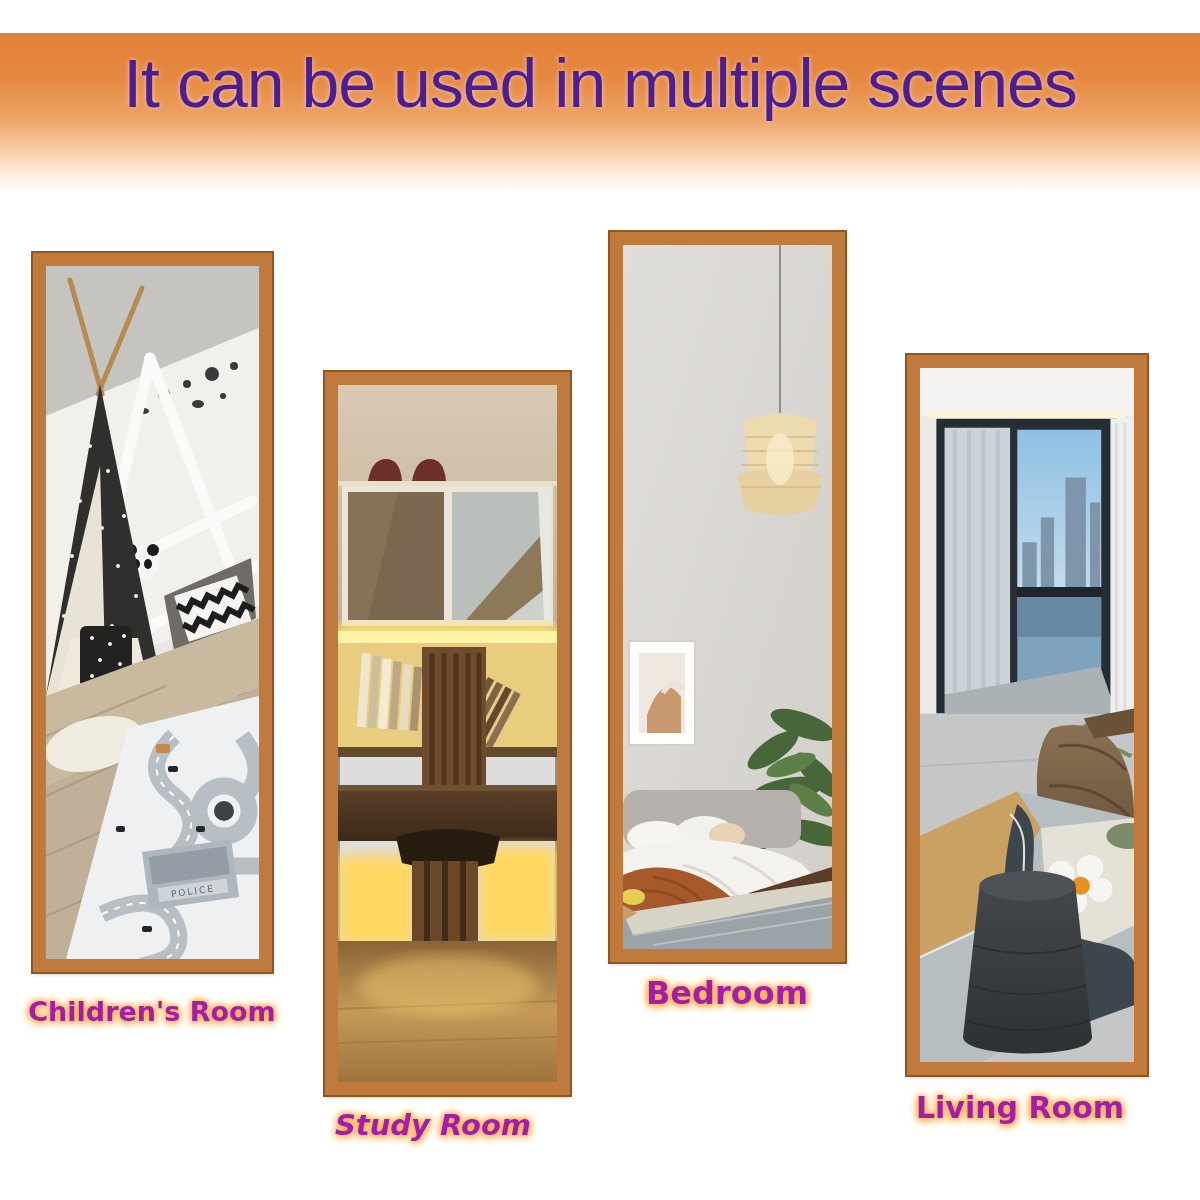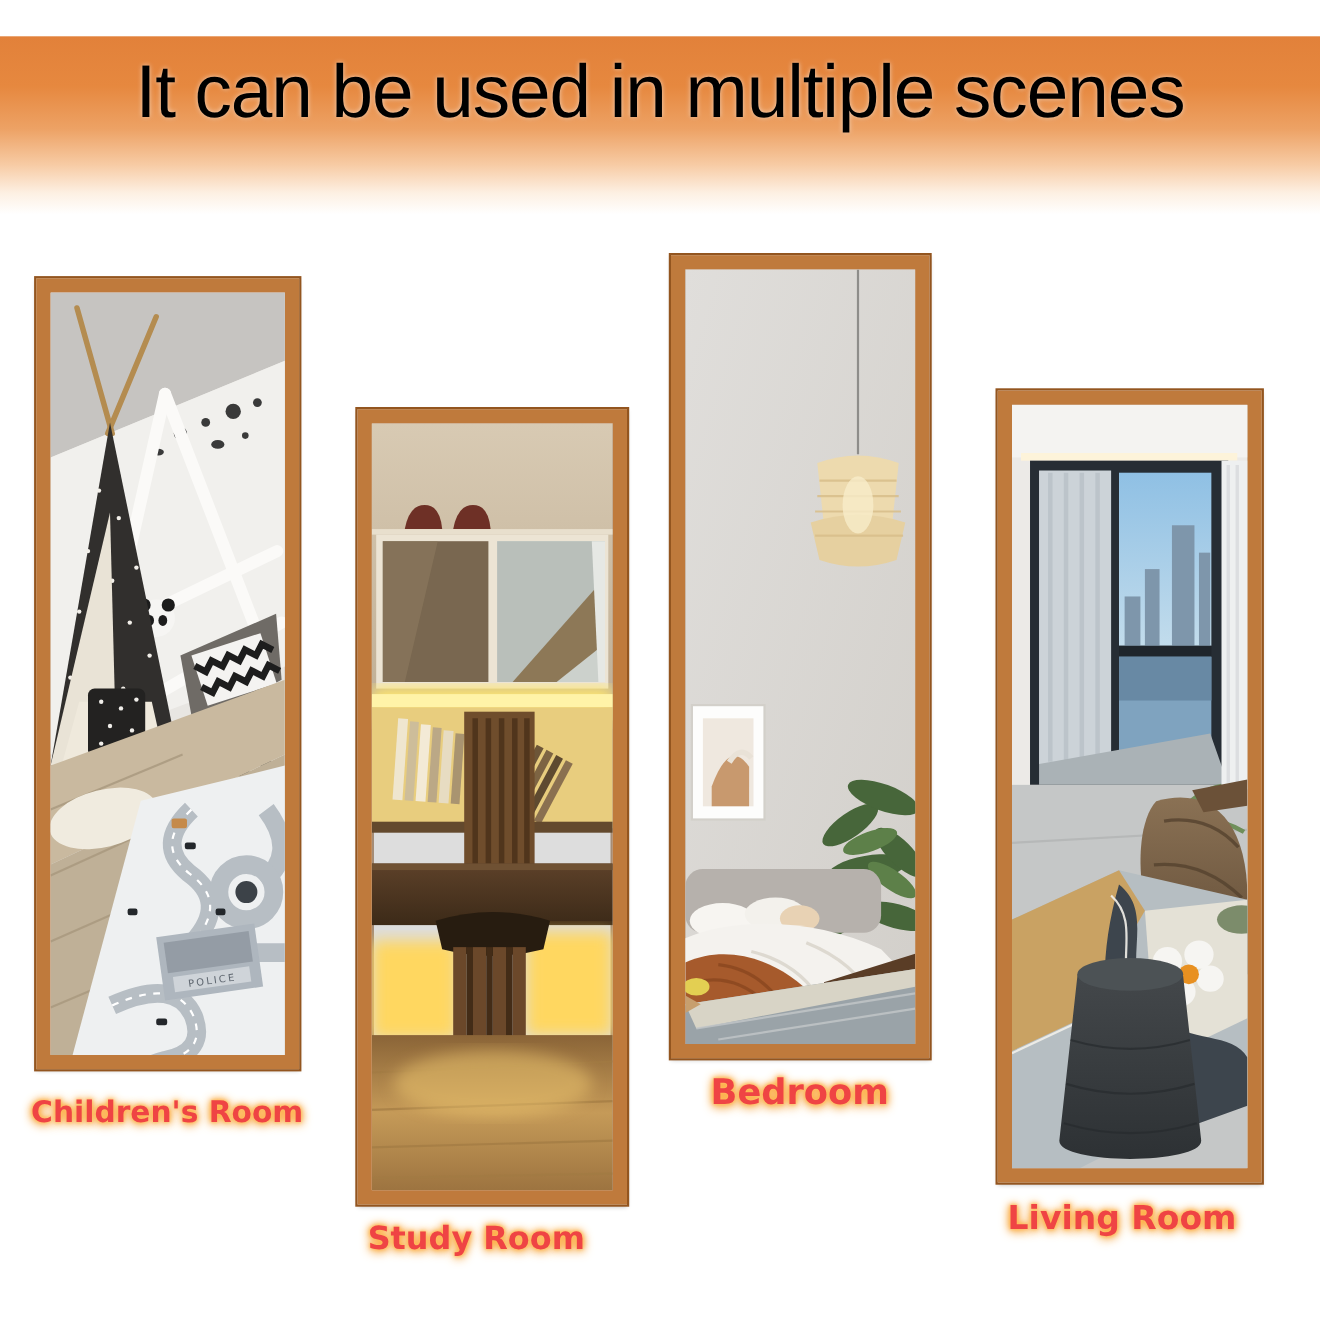--- a/index.html
+++ b/index.html
@@ -8,45 +8,45 @@
     font-family:"Liberation Sans",sans-serif;
   }
   
   .header-band{
     position:absolute;left:0;top:33px;width:1200px;height:162px;
     background:linear-gradient(180deg,#e2813a 0%,#e6883f 28%,#eda265 52%,#f7cba4 72%,#fdf0e3 88%,#ffffff 100%);
   }
   .header-title{
     position:absolute;left:0;top:44px;width:1200px;margin:0;
     text-align:center;font-size:68px;font-weight:400;letter-spacing:-1px;
-    color:#000000;
+    color:#4c1d95;
     text-shadow:0 0 5px rgba(255,255,255,.65),0 1px 3px rgba(190,100,30,.25);
     font-family:"Liberation Sans",sans-serif;
   }
   
   .mirror{
     position:absolute;box-sizing:border-box;
     border:13px solid #bf7a3c;
     box-shadow:0 0 0 2px #93551f, inset 0 0 0 2px rgba(110,60,15,.5), 0 2px 4px rgba(0,0,0,.25);
     background:#ddd;
   }
   .mirror svg{display:block;width:100%;height:100%;}
   .m-children{left:33px;top:253px;width:239px;height:719px;}
   .m-study   {left:325px;top:372px;width:245px;height:723px;}
   .m-bedroom {left:610px;top:232px;width:235px;height:730px;}
   .m-living  {left:907px;top:355px;width:240px;height:720px;}
   
   .caption{
     position:absolute;transform:translateX(-50%);
     font-family:"DejaVu Sans","Liberation Sans",sans-serif;
-    font-weight:bold;color:#ef4444;white-space:nowrap;
+    font-weight:bold;color:#a21caf;white-space:nowrap;
     text-shadow:0 0 2px #ffc96a,0 0 5px #ffa83a,0 0 9px #ffb54d,0 2px 10px #f0a040;
   }
   .cap-children{left:152px;top:996px;font-size:27px;}
-  .cap-study  {left:433px;top:1108px;font-size:29px;}
+  .cap-study  {left:433px;top:1108px;font-size:29px;font-style:italic;}
   .cap-bedroom{left:727px;top:974px;font-size:32px;}
   .cap-living {left:1020px;top:1090px;font-size:30px;}
 </style>
 </head>
 <body>
 
 <div class="canvas">
 
   <div class="header-band"></div>
   <h1 class="header-title">It can be used in multiple scenes</h1>

